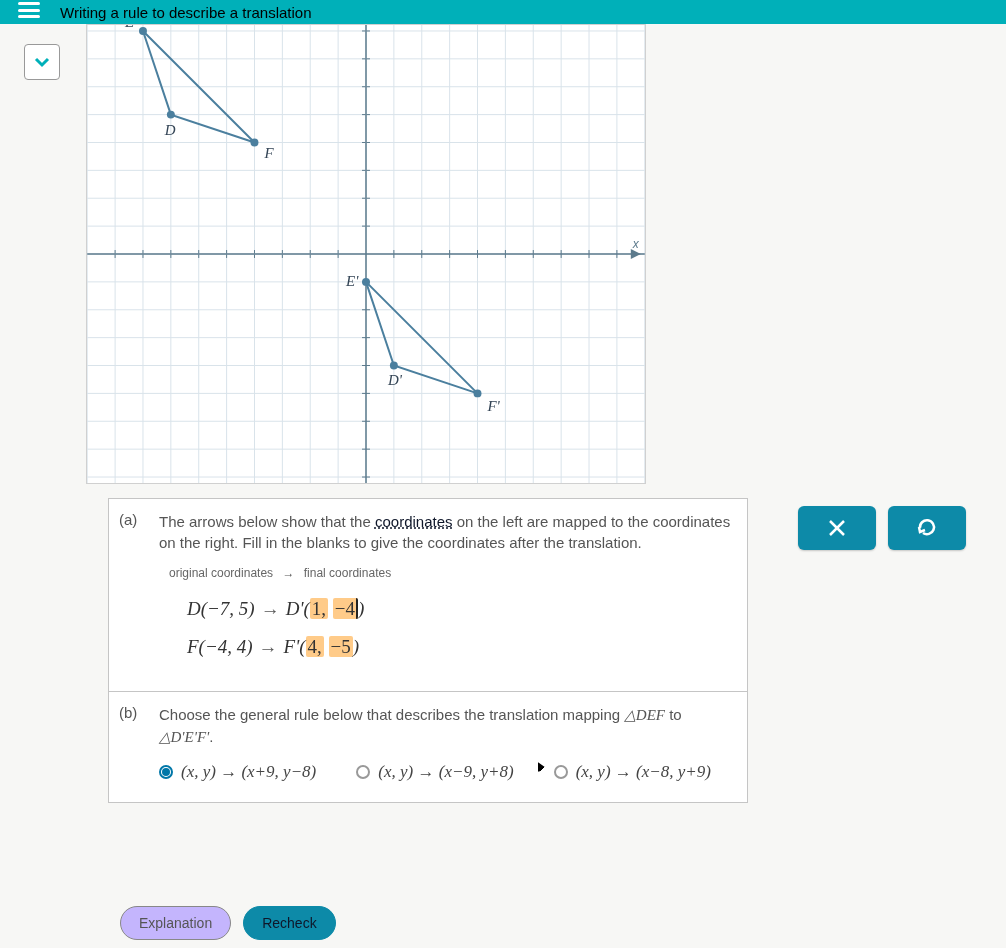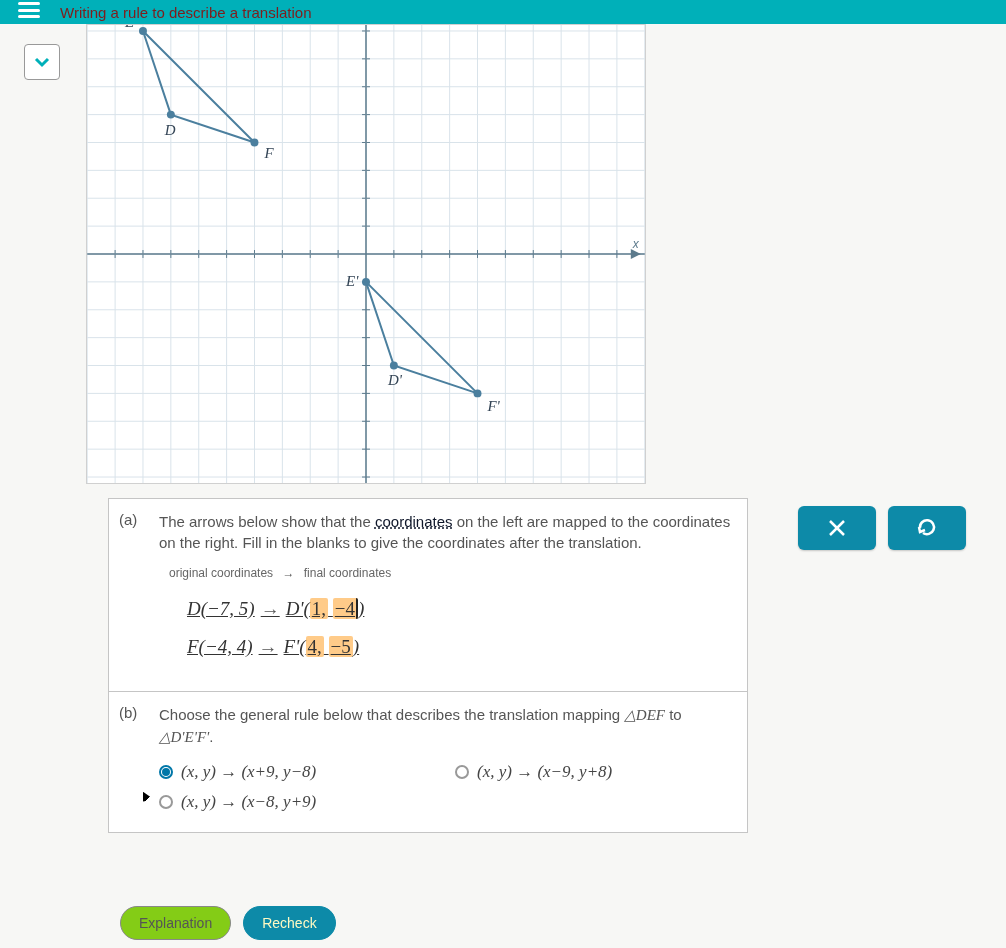--- a/index.html
+++ b/index.html
@@ -7,21 +7,21 @@
     font-family: Arial, Helvetica, sans-serif;
     background: #f7f7f5;
     color: #444;
     width: 1006px;
     height: 948px;
     overflow: hidden;
     position: relative;
   }
   .header-bar {
     background: #00b0b9;
-    color: #7f1d1d;
+    color: #000000;
     padding: 4px 60px 8px 60px;
     font-size: 15px;
     font-weight: 500;
     height: 24px;
     position: relative;
   }
   .hamburger {
     position: absolute;
     left: 18px; top: 2px;
     width: 22px; height:16px;
@@ -77,35 +77,34 @@
     cursor: pointer;
   }
   .coord-lines { margin-top: 14px; margin-left: 28px; }
   .coord-row {
     font-family: 'Times New Roman', serif;
     font-style: italic;
     font-size: 19px;
     color: #333;
     margin: 12px 0;
     white-space: nowrap;
-    text-decoration: underline;
   }
   .arrow{color:#555;font-style:normal;margin:0 6px;}
   .hl {
     background: rgba(255,160,40,0.55);
     padding: 0 2px;
     border-radius: 2px;
     font-style: normal;
   }
   .cursor-caret{border-right:2px solid #222;padding-right:1px;}
   .subhead{color:#666;font-size:12px;margin:12px 0 2px 10px;}
   .triangle-name{font-family:'Times New Roman',serif;font-style:italic;}
   .options {
     display: grid;
-    grid-template-columns: 1fr 1fr;
+    grid-template-columns: 1fr 1fr 1fr;
     gap: 6px 18px;
     margin-top: 12px;
   }
   .opt {
     display:flex;align-items:center;gap:8px;
     font-family:'Times New Roman',serif;font-style:italic;
     font-size:17px;color:#444;cursor:pointer;
   }
   .radio {
     width:14px;height:14px;border-radius:50%;
@@ -115,23 +114,23 @@
   .radio.selected::after{content:"";display:block;width:8px;height:8px;border-radius:50%;background:#0077a8;margin:1px;}
   .mouse-cursor{position:relative;align-items:center;}
   .mouse-cursor::before{content:"";position:absolute;left:-16px;top:2px;width:10px;height:14px;
     background:linear-gradient(135deg,#000 50%,transparent 50%);
     clip-path:polygon(0 0,100% 50%,50% 60%,70% 100%,55% 100%,35% 65%,0 70%);}
   .btn-row {
     position:absolute;left:120px;top:906px;display:flex;gap:12px;
   }
   .btn {
     padding:8px 18px;border-radius:20px;font-size:14px;cursor:pointer;
-    border:1px solid #888;background:#84cc16;color:#555;
-  }
-  .btn.primary{background:#0d8aa8;color:#fef9c3;border-color:#0d8aa8;}
+    border:1px solid #888;background:#c4b5fd;color:#555;
+  }
+  .btn.primary{background:#0d8aa8;color:#0f172a;border-color:#0d8aa8;}
   .side-buttons {
     position:absolute;left:798px;top:506px;display:flex;gap:12px;
   }
   .sq {
     width:78px;height:44px;border-radius:6px;background:#0d8aa8;color:#fff;
     display:flex;align-items:center;justify-content:center;font-size:20px;cursor:pointer;
     box-shadow:0 1px 2px rgba(0,0,0,0.2);
   }
   .sq svg{width:22px;height:22px;stroke:#fff;stroke-width:2.5;fill:none;}
 </style>

